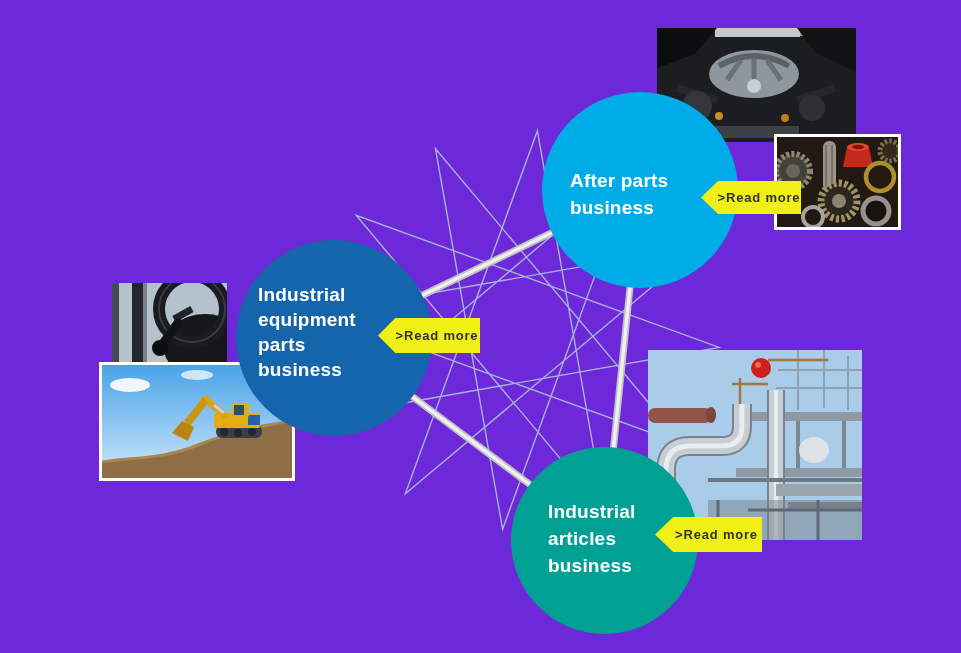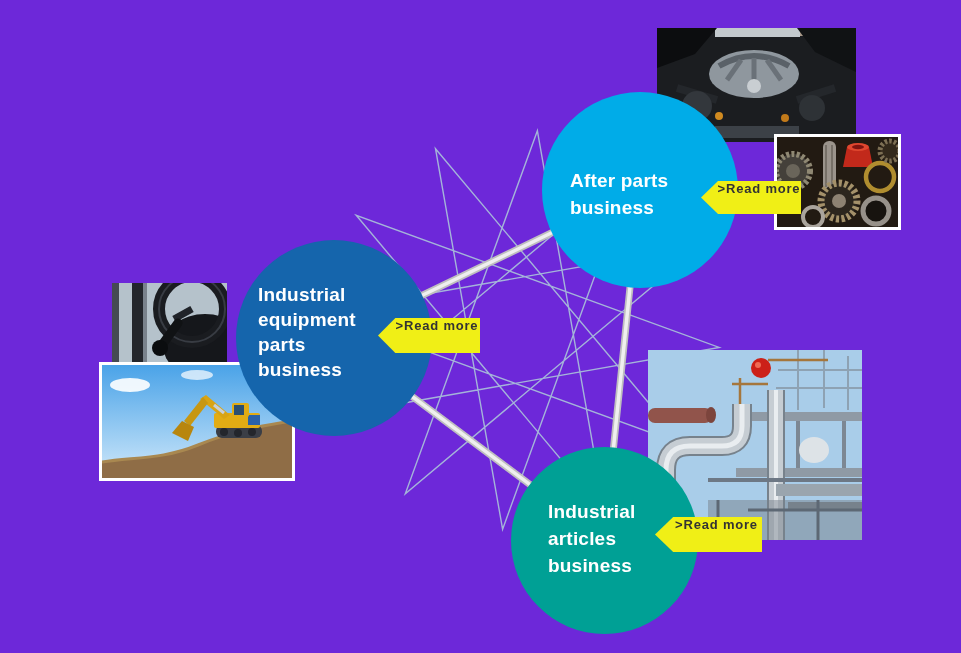--- a/index.html
+++ b/index.html
@@ -22,21 +22,21 @@
   .circle-label {
     position: absolute; z-index: 4; color: #ffffff; font-weight: bold;
     white-space: pre-line; letter-spacing: 0.2px; pointer-events: none;
   }
   .label-after     { left: 570px; top: 167px; font-size: 19px; line-height: 27px; }
   .label-equipment { left: 258px; top: 282px; font-size: 19px; line-height: 25px; }
   .label-articles  { left: 548px; top: 498px; font-size: 19px; line-height: 27px; }
 
   .read-tag {
     position: absolute; z-index: 5; background: #f0ef16; color: #333333;
-    display: flex; align-items: flex-start; justify-content: center;
+    display: flex; align-items: center; justify-content: center;
     padding-left: 16px; font-size: 13px; font-weight: bold; letter-spacing: 0.8px;
     clip-path: polygon(0 50%, 17% 0, 100% 0, 100% 100%, 17% 100%);
     cursor: pointer;
   }
   .tag-after     { left: 701px; top: 181px; width: 100px; height: 33px; }
   .tag-equipment { left: 378px; top: 318px; width: 102px; height: 35px; }
   .tag-articles  { left: 655px; top: 517px; width: 107px; height: 35px; }
 
   .photo-engine   { left: 657px; top:  28px; }
   .photo-gears    { left: 777px; top: 137px; }

